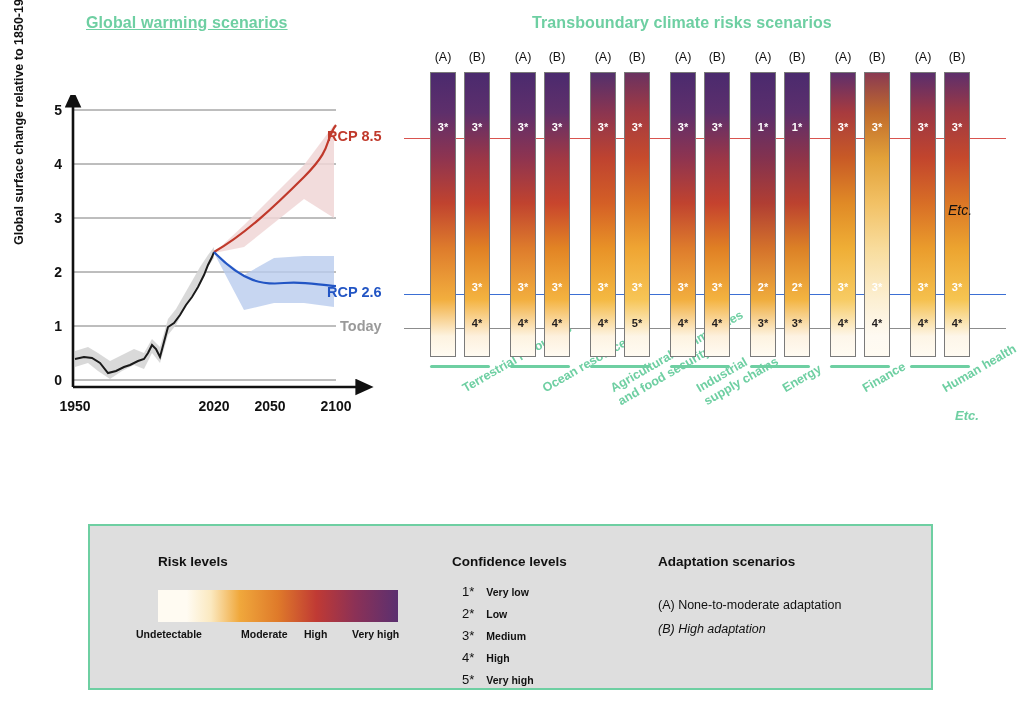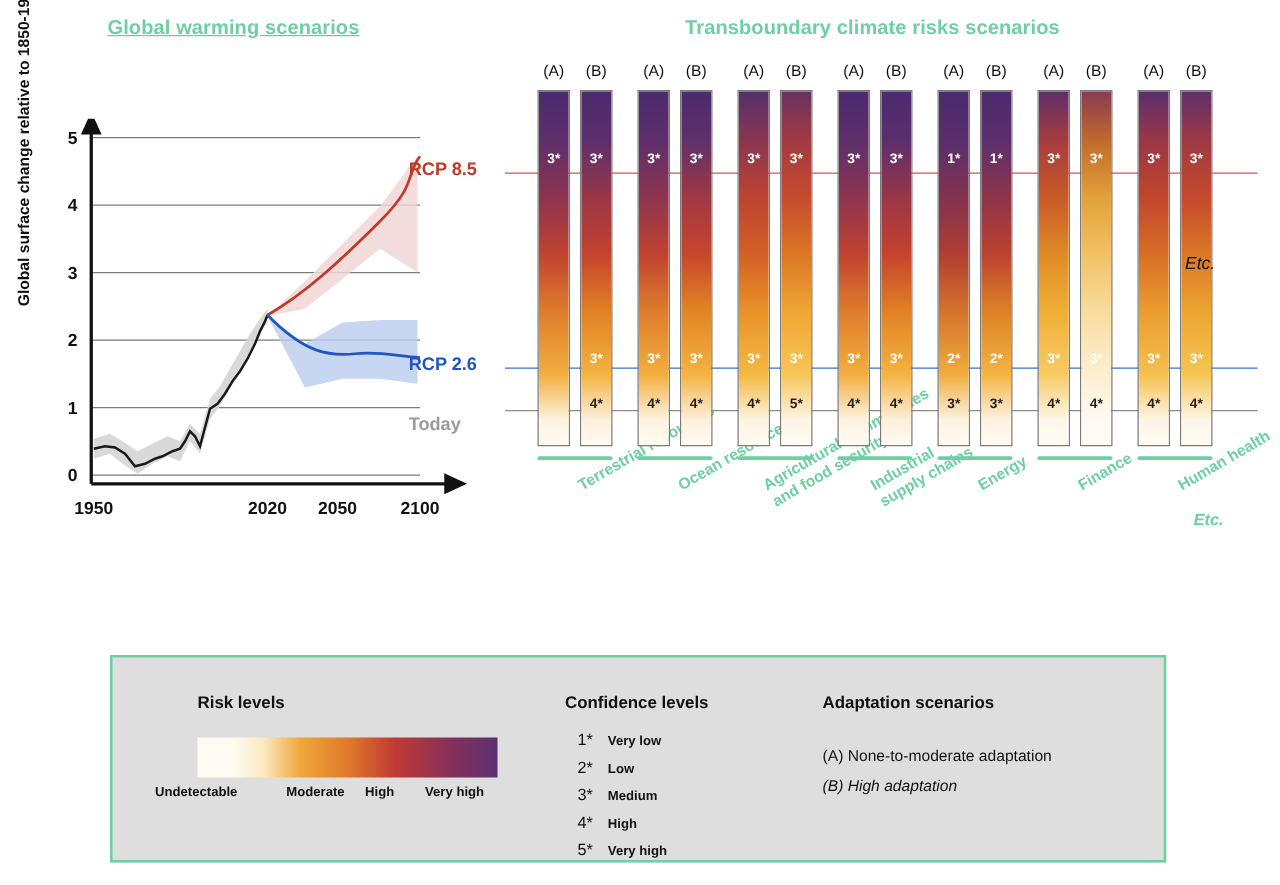--- a/index.html
+++ b/index.html
@@ -25,21 +25,21 @@
     font-size:12.5px;font-weight:bold;color:#111;
     white-space:nowrap;line-height:15px;text-align:center;
   }
   .tick-num{font-size:14px;font-weight:bold;fill:#111;}
   .xtick{font-size:14px;font-weight:bold;fill:#111;}
 
   
   .scen-lab{font-size:14.5px;font-weight:bold;white-space:nowrap;}
   #lab-rcp85{left:327px;top:128px;color:#C0392B;}
   #lab-rcp26{left:327px;top:284px;color:#2255C4;}
-  #lab-today{left:327px;top:318px;color:#9A9A9A;margin-top:14px;}
+  #lab-today{left:340px;top:318px;color:#9A9A9A;}
 
   
   .ref-line{height:0;border-top-width:1.5px;border-top-style:solid;}
   #ref-rcp85{left:404px;top:138px;width:602px;border-color:#D9534F;}
   #ref-rcp26{left:404px;top:294px;width:602px;border-color:#3B6FD4;}
   #ref-today{left:404px;top:328px;width:602px;border-color:#8C8C8C;}
 
   
   #bars{left:404px;top:50px;width:600px;height:340px;}
   .col{position:absolute;top:0;width:26px;}
@@ -80,31 +80,32 @@
     left:88px;top:524px;width:845px;height:166px;
     background:#DEDEDE;border:2px solid #6ECFA2;box-sizing:border-box;
   }
   .leg-head{font-size:13.5px;font-weight:bold;color:#111;}
   #risk-scale{
     position:absolute;left:68px;top:64px;width:240px;height:32px;
   }
   .risk-tick{
     position:absolute;font-size:10.5px;font-weight:bold;color:#111;
     white-space:nowrap;
+    margin-left:12px;
   }
   .conf-row{position:absolute;font-size:11px;color:#111;white-space:nowrap;}
   .conf-num{font-size:13px;}
   .conf-word{font-weight:bold;font-size:10.5px;}
   .adapt-row{position:absolute;font-size:12.5px;color:#111;white-space:nowrap;}
 </style>
 </head>
 <body>
 
 <div class="abs panel-title" style="left:86px;top:14px;text-decoration:underline;">Global warming scenarios</div>
-<div class="abs panel-title" style="left:548px;top:14px;">Transboundary climate risks scenarios</div>
+<div class="abs panel-title" style="left:532px;top:14px;">Transboundary climate risks scenarios</div>
 
 <div class="abs" id="warming-chart">
 
   <div class="ylabel">
     <span>Global surface change relative to 1850-1900</span>
   </div>
 
   <svg width="360" height="330" viewBox="0 0 360 330">
 
     <g stroke="#7C7C7C" stroke-width="1">

